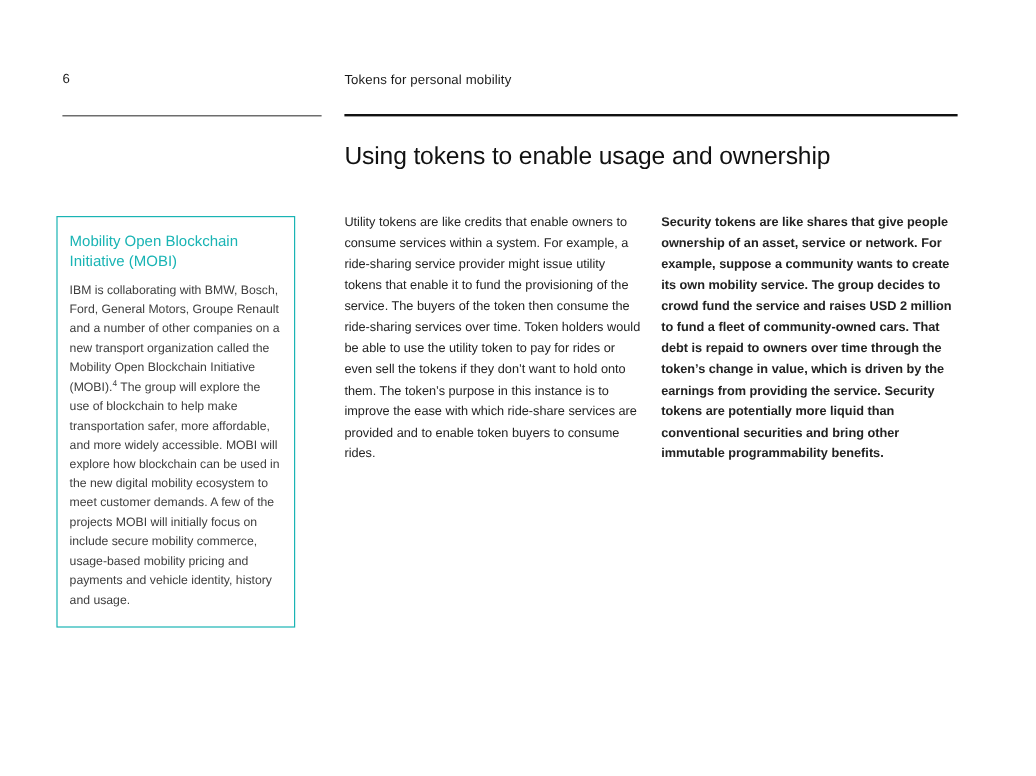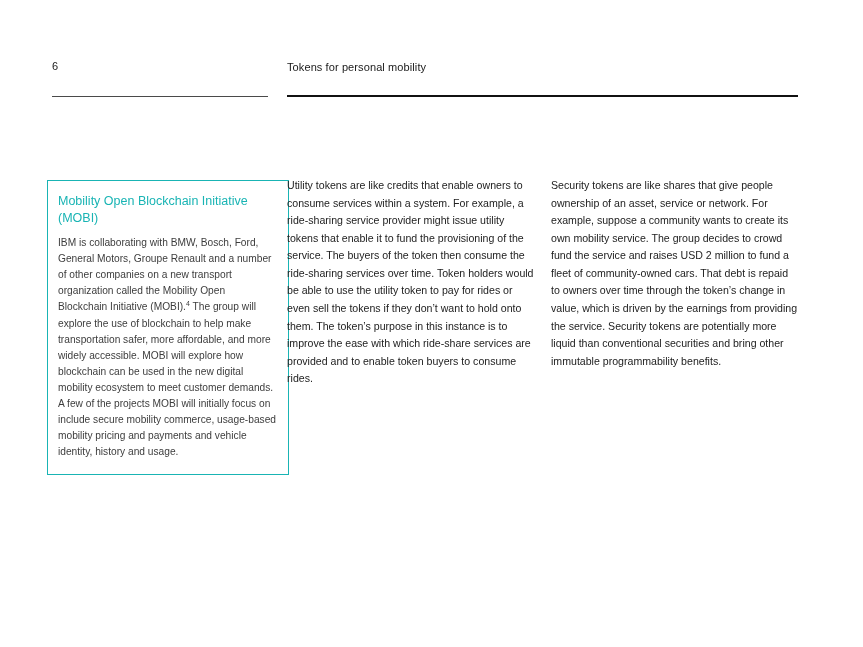--- a/index.html
+++ b/index.html
@@ -63,21 +63,21 @@
     font-weight: normal;
     letter-spacing: -0.1px;
     color: #111111;
   }
 
   
   .callout {
     position: absolute;
     left: 47px;
     top: 180px;
-    width: 242px;
+    width: 199px;
     border: 1px solid #19b4b4;
     box-sizing: border-box;
     padding: 12px 12px 13px 10px;
   }
   .callout-title {
     font-size: 12.5px;
     line-height: 1.32;
     color: #19b4b4;
     margin: 0 0 9px 0;
     font-weight: normal;
@@ -99,33 +99,34 @@
   .col {
     position: absolute;
     top: 177px;
     font-size: 10.6px;
     line-height: 1.66;
     color: #222222;
     text-align: left;
   }
   .col p { margin: 0; }
   .col-1 { left: 287px; width: 247px; }
-  .col-2 { left: 551px; width: 247px; }
+  .col-2 { left: 551px; width: 247px; font-weight: bold; }
 </style>
 </head>
 <body>
 
 <div class="page">
 
   <div class="page-number">6</div>
   <div class="running-head">Tokens for personal mobility</div>
 
   <div class="sidebar-rule"></div>
   <div class="title-rule"></div>
 
+  <h1 class="section-title">Using tokens to enable usage and ownership</h1>
 
   <div class="callout">
     <h2 class="callout-title">Mobility Open Blockchain Initiative (MOBI)</h2>
     <p class="callout-body"><span>IBM is collaborating with BMW, Bosch, Ford, General Motors, Groupe Renault and a number of other companies on a new transport organization called the Mobility Open Blockchain Initiative (MOBI).</span><sup>4</sup><span> The group will explore the use of blockchain to help make transportation safer, more affordable, and more widely accessible. MOBI will explore how blockchain can be used in the new digital mobility ecosystem to meet customer demands. A few of the projects MOBI will initially focus on include secure mobility commerce, usage-based mobility pricing and payments and vehicle identity, history and usage.</span></p>
   </div>
 
   <div class="col col-1">
     <p>Utility tokens are like credits that enable owners to consume services within a system. For example, a ride-sharing service provider might issue utility tokens that enable it to fund the provisioning of the service. The buyers of the token then consume the ride-sharing services over time. Token holders would be able to use the utility token to pay for rides or even sell the tokens if they don’t want to hold onto them. The token’s purpose in this instance is to improve the ease with which ride-share services are provided and to enable token buyers to consume rides.</p>
   </div>
 

